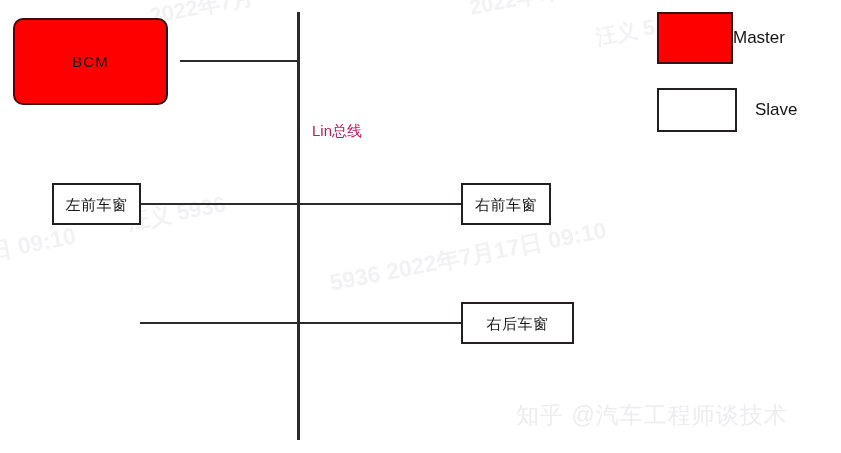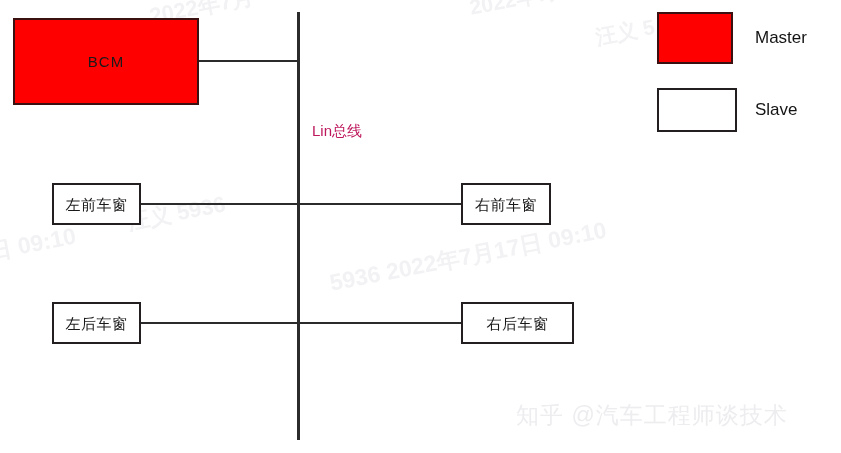--- a/index.html
+++ b/index.html
@@ -43,21 +43,21 @@
   .node.master {
     background: #fe0000;
     border: 2px solid #3a1010;
   }
   .node.master .node-label {
     font-size: 15px;
     color: #1a1a1a;
     letter-spacing: 1px;
   }
 
-  #node-bcm      { left: 13px;  top: 18px;  width: 186px; height: 87px; }
+  #node-bcm      { left: 13px;  top: 18px;  width: 155px; height: 87px; border-radius: 10px; }
   #node-lf       { left: 52px;  top: 183px; width: 89px;  height: 42px; }
   #node-rf       { left: 461px; top: 183px; width: 90px;  height: 42px; }
   #node-lr       { left: 52px;  top: 302px; width: 89px;  height: 42px; }
   #node-rr       { left: 461px; top: 302px; width: 113px;  height: 42px; }
 
   
   .bus-line {
     position: absolute;
     background: #2b2b2b;
     z-index: 3;
@@ -119,21 +119,20 @@
     background: #fe0000;
     border: 2px solid #3a1010;
   }
   .legend-swatch.slave-swatch {
     width: 80px;
     height: 44px;
     background: #ffffff;
     border: 2px solid #231f20;
   }
   .legend-text {
-    margin-left: 22px;
     font-size: 17px;
     color: #141414;
     white-space: nowrap;
   }
   #legend-row-slave .legend-text { margin-left: 18px; }
 
   
   .wm {
     position: absolute;
     color: #f2f2f4;
@@ -194,23 +193,20 @@
   </div>
 
   <div class="node" id="node-rf">
     <span class="node-label">右前车窗</span>
   </div>
 
   <div class="node" id="node-lf">
     <span class="node-label">左前车窗</span>
   </div>
 
-  <div class="node" id="node-lr">
-    <span class="node-label">左后车窗</span>
-  </div>
 
   <div class="node" id="node-rr">
     <span class="node-label">右后车窗</span>
   </div>
 
   <div id="legend">
     <div class="legend-row" id="legend-row-master">
       <div class="legend-swatch master-swatch"></div>
       <div class="legend-text">Master</div>
     </div>

